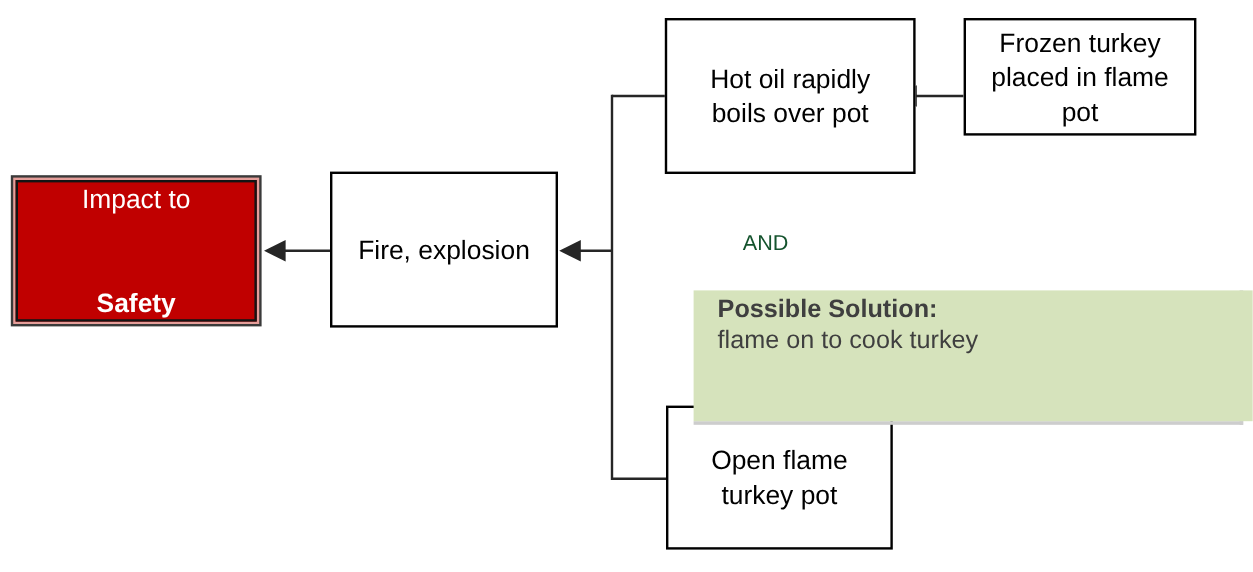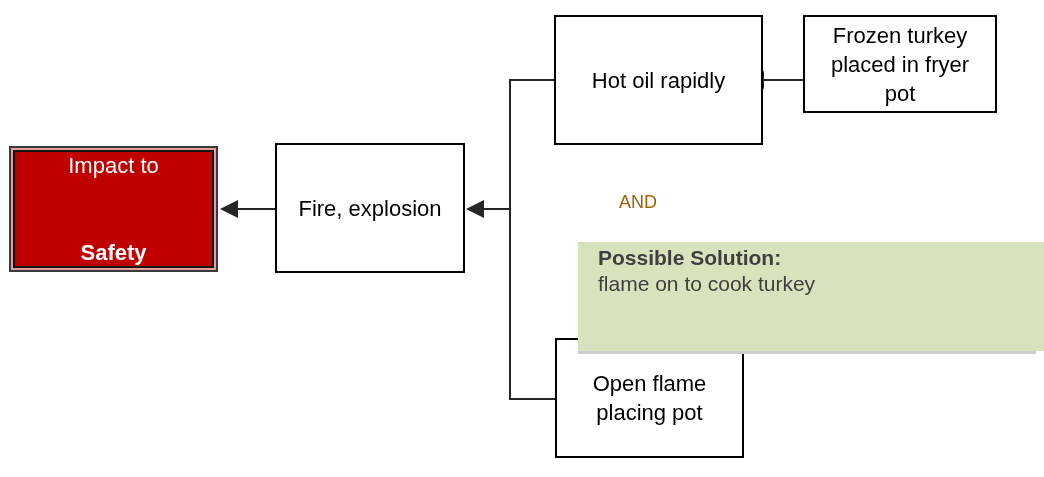--- a/index.html
+++ b/index.html
@@ -39,21 +39,21 @@
     box-shadow: 0 0 0 2px #e59e9a, 0 0 0 4px #3a3a3a;
     color: #ffffff;
     gap: 42px;
   }
   .bold { font-weight: bold; margin-top: 16px; }
 
   .and-label {
     position: absolute;
     left: 619px; top: 192px;
     font-size: 18px;
-    color: #a16207;
+    color: #14532d;
   }
 
   .solution-wrap {
     position: absolute;
     left: 578px; top: 242px;
     width: 455px; height: 109px;
     border-right: 3px solid #cdcdcd;
     border-bottom: 3px solid #cdcdcd;
     z-index: 2;
   }
@@ -97,31 +97,32 @@
     <div>Impact to</div>
     <div class="bold">Safety</div>
   </div>
 
   <div class="node node-fire">
     <div>Fire, explosion</div>
   </div>
 
   <div class="node node-hot-oil">
     <div>Hot oil rapidly</div>
+    <div>boils over pot</div>
   </div>
 
   <div class="node node-frozen">
     <div>Frozen turkey</div>
-    <div>placed in fryer</div>
+    <div>placed in flame</div>
     <div>pot</div>
   </div>
 
   <div class="node node-openflame">
     <div>Open flame</div>
-    <div>placing pot</div>
+    <div>turkey pot</div>
   </div>
 
   <div class="and-label">AND</div>
 
   <div class="solution-wrap">
     <div class="solution-highlight">
       <div class="solution-title">Possible Solution:</div>
       <div class="solution-line">flame on to cook turkey</div>
     </div>
   </div>

